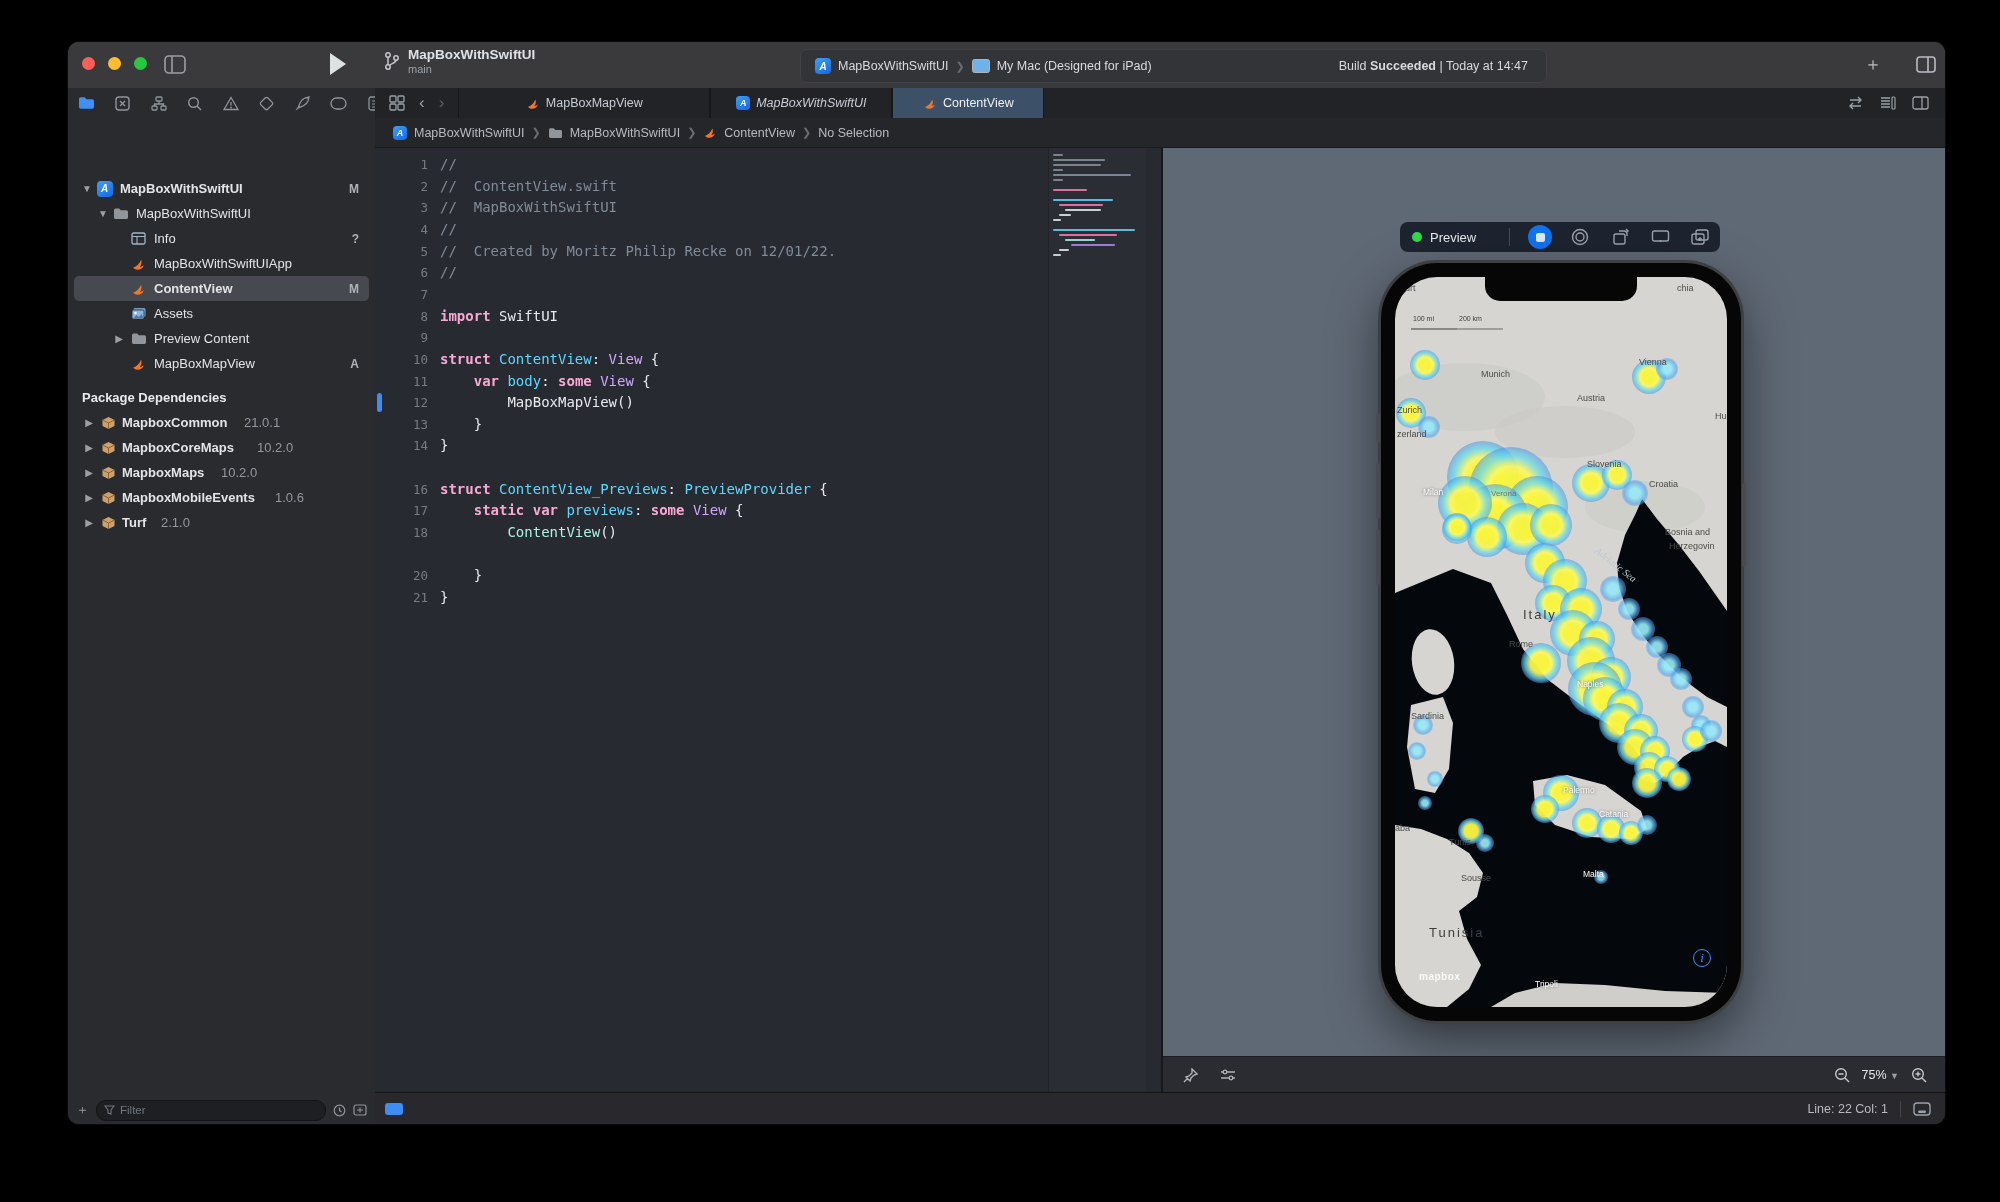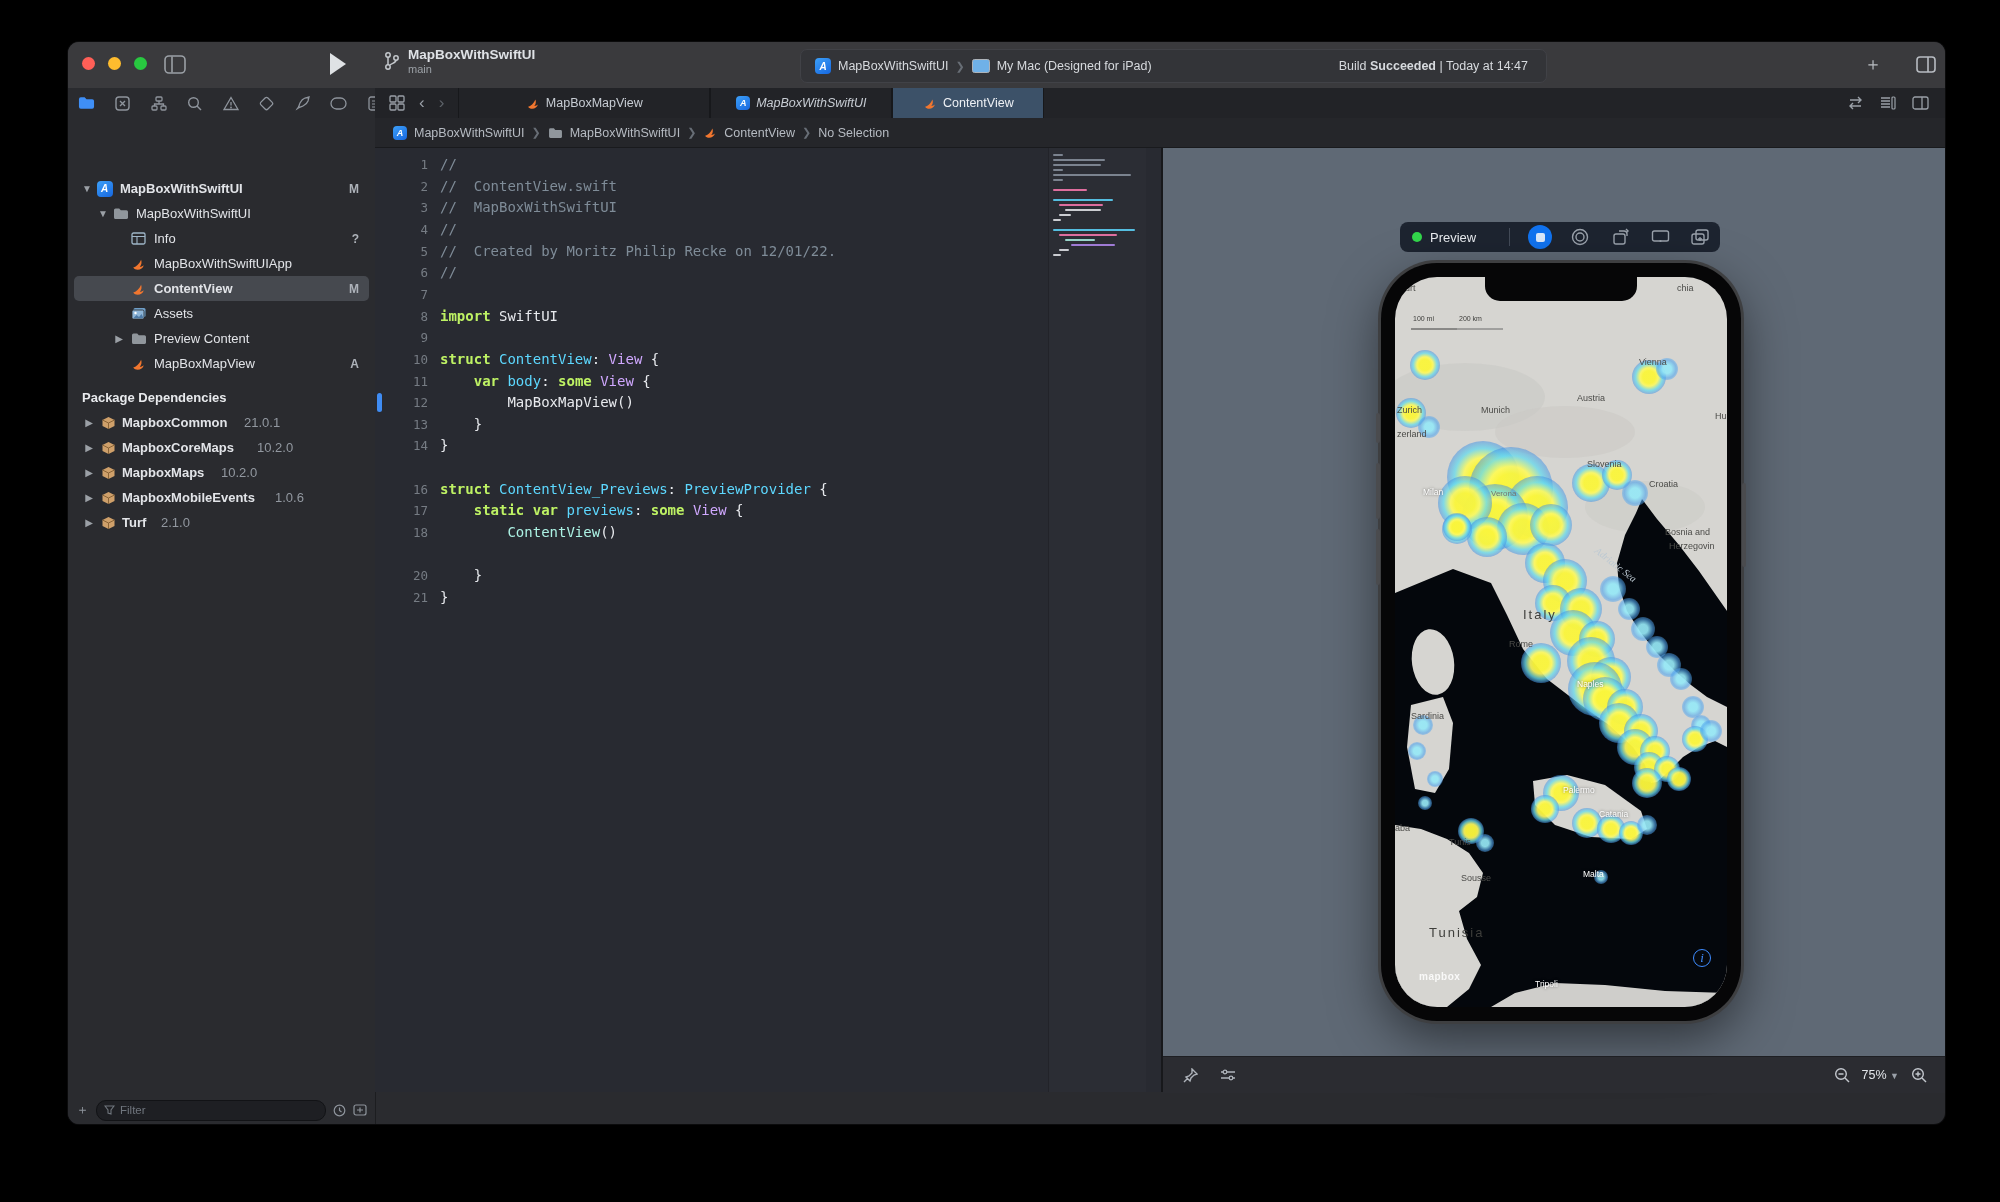--- a/index.html
+++ b/index.html
@@ -54,21 +54,21 @@
   .crumbbar{position:absolute;left:307px;top:76px;width:1570px;height:30px;background:#25262a;border-bottom:1px solid #191a1d;
             display:flex;align-items:center;gap:7px;padding-left:18px;font-size:12.5px;color:#b6bbc2;box-sizing:border-box;}
   .crumbsep{color:#686e76;font-size:11px;}
   
   .editor{position:absolute;left:307px;top:106px;width:788px;height:944px;background:#282a31;overflow:hidden;}
   .crow{position:absolute;left:0;width:100%;height:21.65px;font-family:"DejaVu Sans Mono",monospace;font-size:14px;line-height:21.65px;white-space:pre;}
   .lnum{position:absolute;left:0;width:53px;text-align:right;color:#767c84;font-size:12.5px;}
   .lnum.cur{color:#e8ebef;}
   .ctext{position:absolute;left:65px;}
   .chgbar{position:absolute;left:2px;width:5px;height:19px;border-radius:2.5px;background:#3f8cf3;}
-  .tok-c{color:#7f8c98;} .tok-k{color:#bef264;font-weight:bold;} .tok-t{color:#5dd8ff;}
+  .tok-c{color:#7f8c98;} .tok-k{color:#f9a8d4;font-weight:bold;} .tok-t{color:#5dd8ff;}
   .tok-p{color:#d0a8ff;} .tok-m{color:#acf2e4;} .tok-f{color:#b48af2;} .tok-w{color:#e8eaee;}
   .caret{position:absolute;width:2px;height:16px;background:#5da2f5;}
   .mini{position:absolute;left:980px;top:106px;width:97px;height:944px;background:#2b2d34;border-left:1px solid #222329;}
   .mbar{position:absolute;height:2px;border-radius:1px;opacity:.85;}
   .vdivider{position:absolute;left:1093px;top:106px;width:2px;height:944px;background:#17181b;}
   
   .canvas{position:absolute;left:1095px;top:106px;width:782px;height:908px;background:#5f6975;}
   .pillbar{position:absolute;left:237px;top:74px;width:320px;height:30px;border-radius:8px;background:rgba(24,30,42,.92);
            display:flex;align-items:center;color:#e8ebef;font-size:13px;}
   .greendot{width:10px;height:10px;border-radius:50%;background:#32d74b;margin:0 8px 0 12px;}
@@ -617,21 +617,21 @@
             <div class="blob" style="left: 224px; top: 544px; width: 24px; height: 24px;"></div>
             <div class="blob cy" style="left: 242px; top: 538px; width: 20px; height: 20px;"></div>
             <div class="blob cy" style="left: 199px; top: 593px; width: 14px; height: 14px;"></div>
             <div class="blob" style="left: 63px; top: 541px; width: 26px; height: 26px;"></div>
             <div class="blob cy" style="left: 81px; top: 557px; width: 18px; height: 18px;"></div>
             <div class="blob" style="left: 48px; top: 236px; width: 28px; height: 28px;"></div>
             <span class="maplabel" style="left: 10px; top: 6px;">urt</span>
             <span class="maplabel" style="left: 282px; top: 6px;">chia</span>
             <span class="maplabel tiny" style="left: 18px; top: 38px;">100 mi</span>
             <span class="maplabel tiny" style="left: 64px; top: 38px;">200 km</span>
-            <span class="maplabel" style="left: 86px; top: 92px; margin-top: 36px;">Munich</span>
+            <span class="maplabel" style="left: 86px; top: 92px;">Munich</span>
             <span class="maplabel" style="left: 244px; top: 80px;">Vienna</span>
             <span class="maplabel" style="left: 182px; top: 116px;">Austria</span>
             <span class="maplabel" style="left: 320px; top: 134px;">Hu</span>
             <span class="maplabel" style="left: 2px; top: 128px;">Zurich</span>
             <span class="maplabel" style="left: 2px; top: 152px;">zerland</span>
             <span class="maplabel" style="left: 192px; top: 182px;">Slovenia</span>
             <span class="maplabel" style="left: 254px; top: 202px;">Croatia</span>
             <span class="maplabel wt" style="left: 28px; top: 210px;">Milan</span>
             <span class="maplabel faint" style="left: 96px; top: 212px; text-align: right;">Verona</span>
             <span class="maplabel" style="left: 270px; top: 250px;">Bosnia and</span>
@@ -683,15 +683,28 @@
             <svg width="16" height="16" viewBox="0 0 16 16">
               <circle cx="7" cy="7" r="5.3" fill="none" stroke="#c3c7cd" stroke-width="1.4"></circle>
               <line x1="11" y1="11" x2="15" y2="15" stroke="#c3c7cd" stroke-width="1.4"></line>
               <line x1="4.5" y1="7" x2="9.5" y2="7" stroke="#c3c7cd" stroke-width="1.4"></line>
               <line x1="7" y1="4.5" x2="7" y2="9.5" stroke="#c3c7cd" stroke-width="1.4"></line>
             </svg>
           </span>
     </div>
   </div>
 
+  <div class="statusbar">
+    <span class="bluechip"></span>
+    <div class="sb-right">
+      <span>Line: 22  Col: 1</span>
+      <span class="sb-sep"></span>
+      <span>
+            <svg width="18" height="14" viewBox="0 0 18 14">
+              <rect x="1" y="1" width="16" height="12" rx="3" fill="none" stroke="#9aa0a8" stroke-width="1.4"></rect>
+              <rect x="5" y="8.5" width="8" height="2.4" rx="1.2" fill="#9aa0a8"></rect>
+            </svg>
+          </span>
+    </div>
+  </div>
 
 </div>
 </div>
 
 </body></html>

